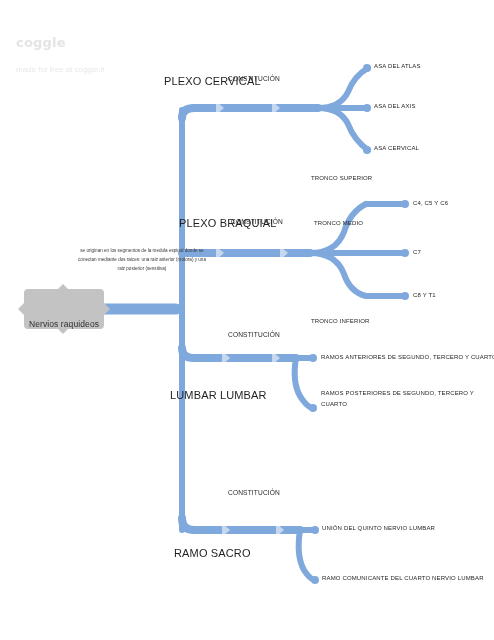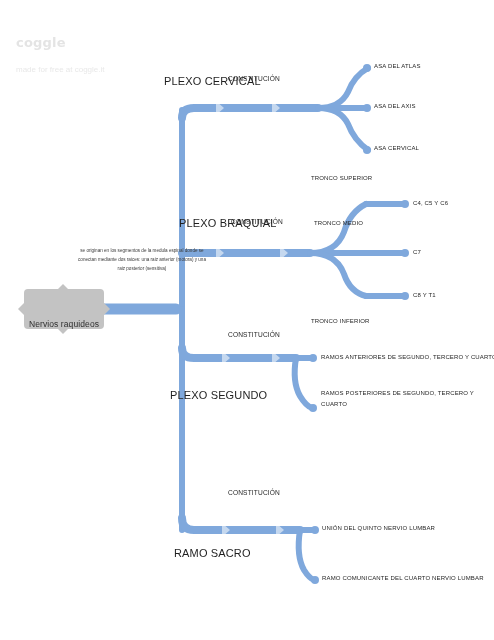--- a/index.html
+++ b/index.html
@@ -226,21 +226,21 @@
   <div class="lbl lbl-const" style="left:231px; top:218px;">CONSTITUCIÓN</div>
 
   <div class="lbl lbl-tronco" style="left:311px; top:174px;">TRONCO SUPERIOR</div>
   <div class="lbl lbl-tronco" style="left:314px; top:219px;">TRONCO MEDIO</div>
   <div class="lbl lbl-tronco" style="left:311px; top:317px;">TRONCO INFERIOR</div>
 
   <div class="lbl lbl-leaf" style="left:413px; top:199px;">C4, C5 Y C6</div>
   <div class="lbl lbl-leaf" style="left:413px; top:248px;">C7</div>
   <div class="lbl lbl-leaf" style="left:413px; top:291px;">C8 Y T1</div>
 
-  <div class="lbl lbl-plexo" style="left:170px; top:388px;">PLEXO SEGUNDO</div>
+  <div class="lbl lbl-plexo" style="left:170px; top:388px;">LUMBAR LUMBAR</div>
   <div class="lbl lbl-const" style="left:228px; top:331px;">CONSTITUCIÓN</div>
 
   <div class="lbl lbl-leaf" style="left:321px; top:353px;">RAMOS ANTERIORES DE SEGUNDO, TERCERO Y CUARTO</div>
   <div class="lbl lbl-leaf lbl-wrap" style="left:321px; top:388px; width:156px;">RAMOS POSTERIORES DE SEGUNDO, TERCERO Y CUARTO</div>
 
   <div class="lbl lbl-plexo" style="left:174px; top:546px;">RAMO SACRO</div>
   <div class="lbl lbl-const" style="left:228px; top:489px;">CONSTITUCIÓN</div>
 
   <div class="lbl lbl-leaf" style="left:322px; top:524px;">UNIÓN DEL QUINTO NERVIO LUMBAR</div>
   <div class="lbl lbl-leaf" style="left:322px; top:574px;">RAMO COMUNICANTE DEL CUARTO NERVIO LUMBAR</div>

